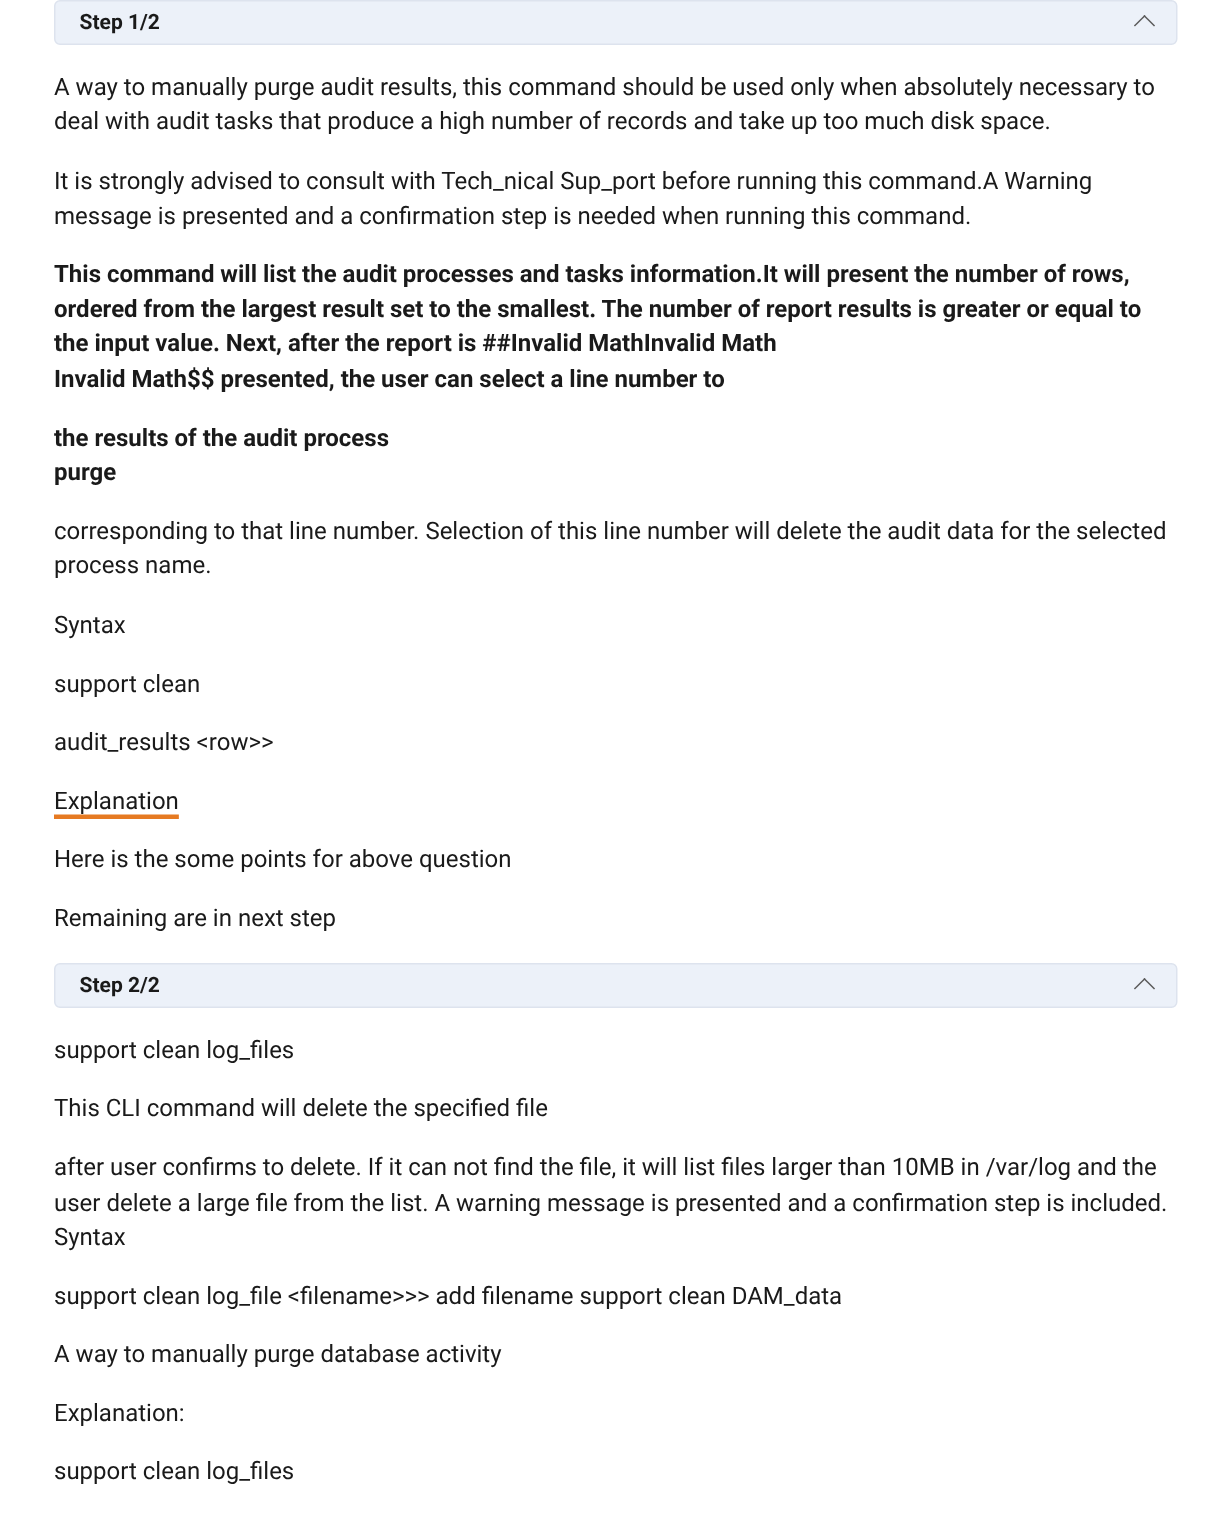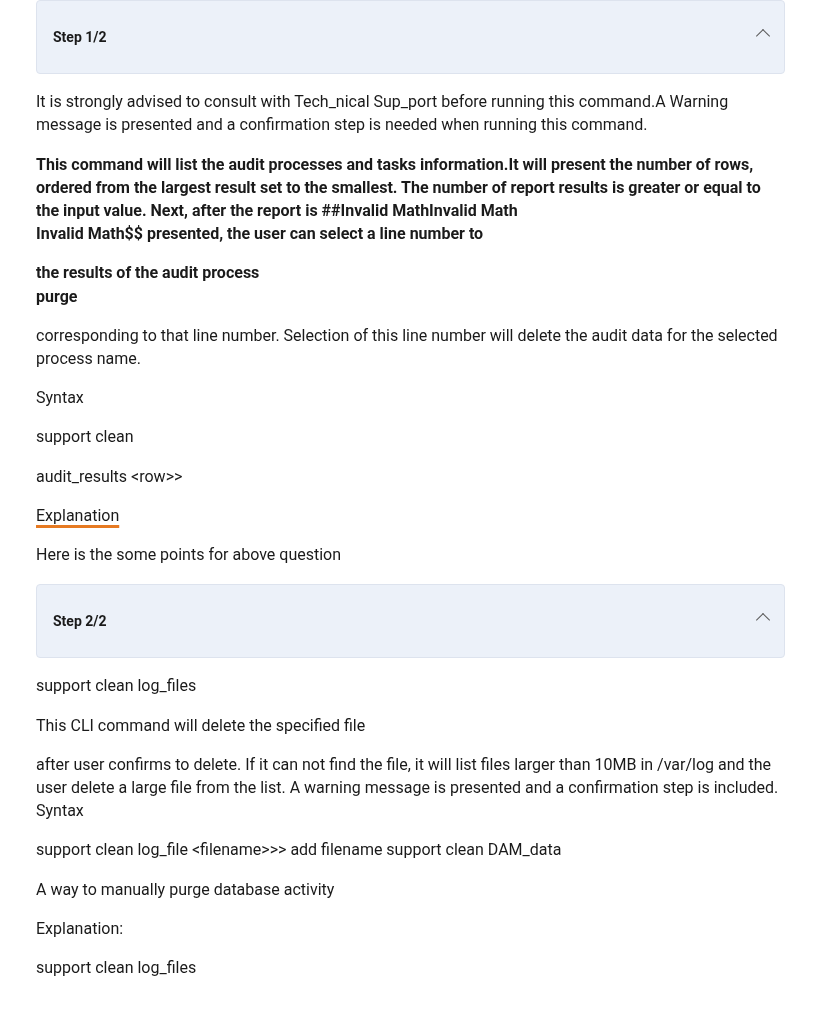--- a/index.html
+++ b/index.html
@@ -13,23 +13,23 @@
     color: #1a1a1a;
     width: 821px;
     padding: 0 36px 20px 36px;
     font-size: 16px;
     line-height: 1.45;
   }
   .step-header {
     background: #ecf1f9;
     border: 1px solid #dde3ee;
     border-radius: 4px;
-    padding: 26px 16px;
+    padding: 4px 16px;
     display: flex;
-    align-items: flex-start;
+    align-items: center;
     justify-content: space-between;
     cursor: pointer;
   }
   .step-header .step-title {
     font-weight: 700;
     font-size: 14px;
     color: #1a1a1a;
   }
   .chevron-up {
     display: inline-block;
@@ -70,35 +70,37 @@
 </style>
 </head>
 <body>
 
 <div class="step-header">
   <span class="step-title">Step 1/2</span>
   <span class="chevron-up"></span>
 </div>
 
 <div class="content-block">
+  <p>A way to manually purge audit results, this command should be used only when absolutely necessary to deal with audit tasks that produce a high number of records and take up too much disk space.</p>
   <p>It is strongly advised to consult with Tech_nical Sup_port before running this command.A Warning message is presented and a confirmation step is needed when running this command.</p>
   <div class="two-line">
     <div>This command will list the audit processes and tasks information.It will present the number of rows, ordered from the largest result set to the smallest. The number of report results is greater or equal to the input value. Next, after the report is ##Invalid MathInvalid Math</div>
     <div>Invalid Math$$ presented, the user can select a line number to</div>
   </div>
   <div class="two-line">
     <div>the results of the audit process</div>
     <div>purge</div>
   </div>
   <p>corresponding to that line number. Selection of this line number will delete the audit data for the selected process name.</p>
   <p>Syntax</p>
   <p>support clean</p>
   <p>audit_results &lt;row&gt;&gt;</p>
   <div class="explanation-label">Explanation</div>
   <p>Here is the some points for above question</p>
+  <p>Remaining are in next step</p>
 </div>
 
 <div class="step-header">
   <span class="step-title">Step 2/2</span>
   <span class="chevron-up"></span>
 </div>
 
 <div class="content-block">
   <p>support clean log_files</p>
   <p>This CLI command will delete the specified file</p>

